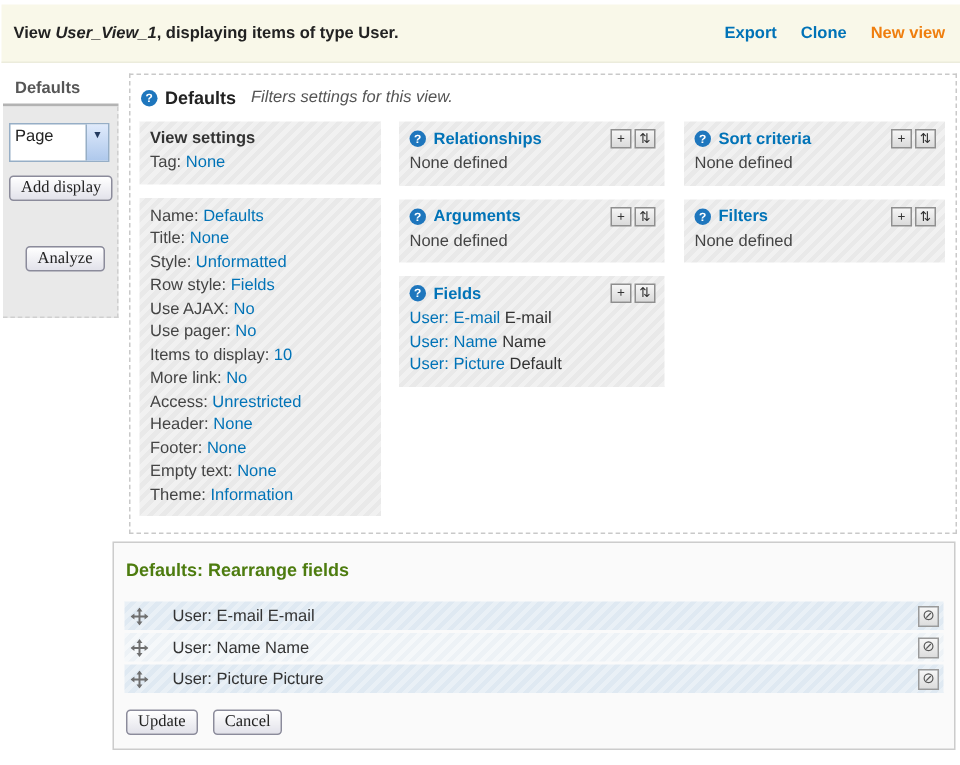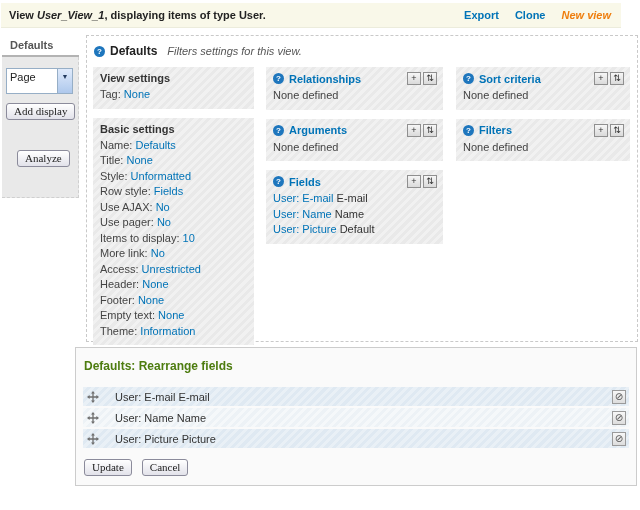--- a/index.html
+++ b/index.html
@@ -12,30 +12,30 @@
     --lstripe-a:#f5f8fa; --lstripe-b:#edf2f6;
   }
   *{margin:0;padding:0;box-sizing:border-box;}
   html,body{width:640px;height:510px;}
   body{
     font-family:"Liberation Sans","DejaVu Sans",sans-serif;
     font-size:11px; color:var(--txt); background:#fff; overflow:hidden;
   }
   
   .hdr{
-    margin:3px 19px 0 1px; height:25px; background:var(--header-bg);
+    margin:3px 0 0 1px; height:39px; background:var(--header-bg);
     display:flex; align-items:center; padding:0 10px 0 8px;
     border-bottom:1px solid #ececdc;
   }
   .hdr .title{font-weight:bold; color:#222;}
   .hdr .title em{font-style:italic;}
   .hdr .spacer{flex:1;}
   .hdr a{text-decoration:none; font-weight:bold; margin-left:16px; cursor:pointer;}
   .hdr a.blue{color:var(--blue);}
-  .hdr a.orange{color:var(--orange); font-style:italic;}
+  .hdr a.orange{color:var(--orange); }
   
   .views-row{display:flex; margin:7px 2px 0 2px; align-items:flex-start;}
   .tabcol{width:77px; margin-right:7px; flex:none;}
   .tab{
     height:22px; line-height:20px; padding-left:8px; font-weight:bold; color:#565656;
     background:#fff; border-bottom:2px solid #b3b3b3;
   }
   .tabpanel{
     background:#e9e9e9; border-right:1px dashed #cfcfcf; border-bottom:1px dashed #cfcfcf;
     padding:11px 0 14px 0; height:141px;
@@ -155,21 +155,20 @@
       <div class="col1">
         <div class="box">
           <div class="btitle">View settings</div>
           <div class="srow">
             <span>Tag:</span>
             <a>None</a>
           </div>
         </div>
 
         <div class="box">
-          <div class="btitle">Basic settings</div>
           <div class="srow"><span>Name:</span> <a>Defaults</a></div>
           <div class="srow"><span>Title:</span> <a>None</a></div>
           <div class="srow"><span>Style:</span> <a>Unformatted</a></div>
           <div class="srow"><span>Row style:</span> <a>Fields</a></div>
           <div class="srow"><span>Use AJAX:</span> <a>No</a></div>
           <div class="srow"><span>Use pager:</span> <a>No</a></div>
           <div class="srow"><span>Items to display:</span> <a>10</a></div>
           <div class="srow"><span>More link:</span> <a>No</a></div>
           <div class="srow"><span>Access:</span> <a>Unrestricted</a></div>
           <div class="srow"><span>Header:</span> <a>None</a></div>

